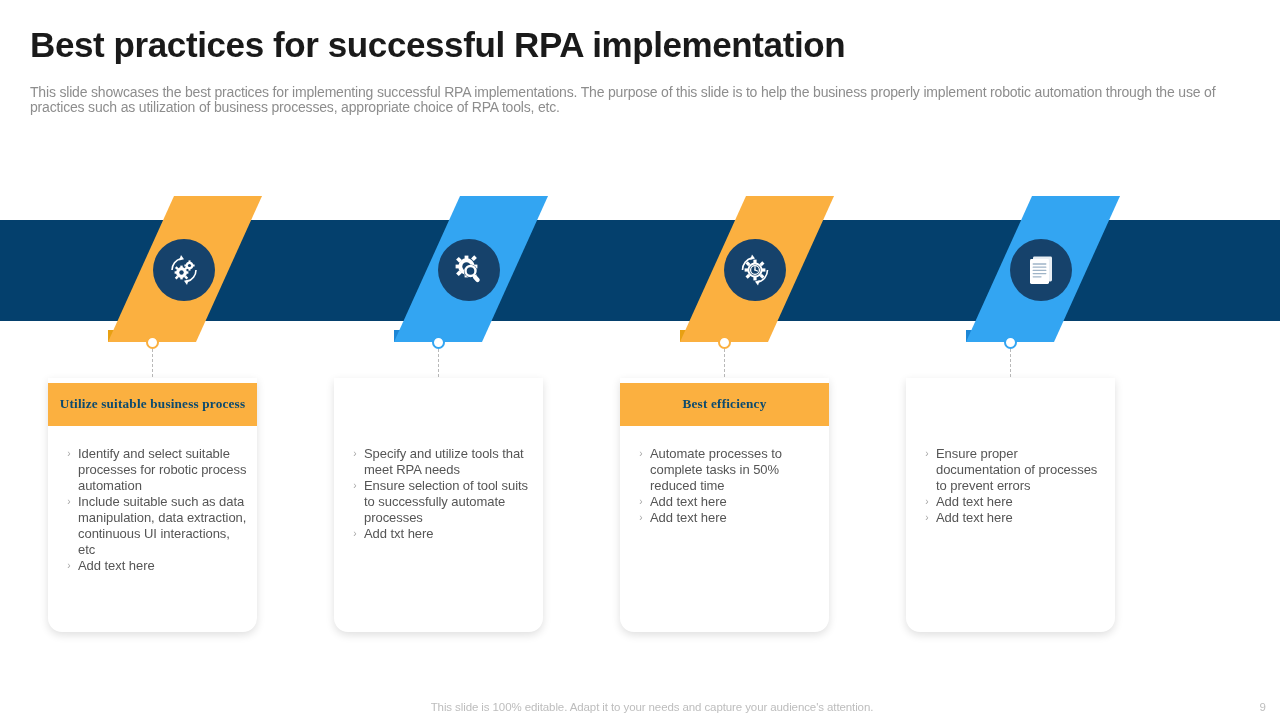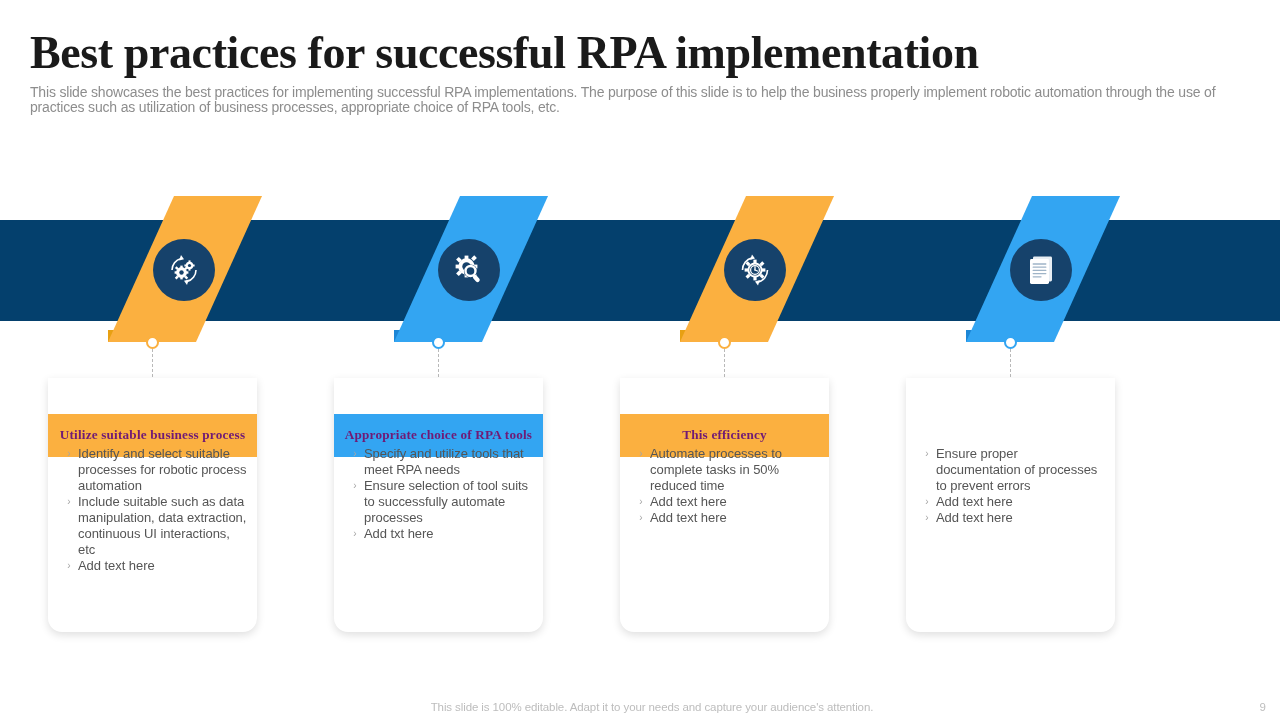--- a/index.html
+++ b/index.html
@@ -11,25 +11,25 @@
   }
   #slide {
     position: relative;
     width: 1280px; height: 720px;
     background: #ffffff;
   }
 
   
   #title {
     position: absolute;
-    left: 30px; top: 32px;
+    left: 30px; top: 24px;
     width: 1220px;
-    font-family: Liberation Serif, serif;
+    font-family: Liberation Sans, sans-serif;
     font-weight: bold;
-    font-size: 46px;
+    font-size: 35px;
     line-height: 42px;
     letter-spacing: -0.4px;
     color: #1a1a1a;
     white-space: nowrap;
   }
   #subtitle {
     position: absolute;
     left: 30px; top: 85px;
     width: 1215px;
     font-size: 14px;
@@ -65,32 +65,32 @@
     box-shadow: 0 3px 9px rgba(0,0,0,0.13);
   }
   .card-top-strip {
     position: absolute;
     left: 0; top: 0;
     width: 100%; height: 19px;
     background: #ffffff;
   }
   .card-head {
     position: absolute;
-    left: 0; top: 36px;
+    left: 0; top: 5px;
     width: 100%;
     height: 43px;
     display: flex;
     align-items: center;
     justify-content: center;
     text-align: center;
     font-family: "Liberation Serif", serif;
     font-weight: bold;
     font-size: 13.2px;
     line-height: 18.5px;
-    color: #701a75;
+    color: #0c4a6e;
     letter-spacing: 0.2px;
   }
   .card-head.orange { background: #fbb040; }
   .card-head.blue   { background: #33a5f2; }
 
   .bullets {
     position: absolute;
     left: 12px; top: 68px;
     right: 10px;
   }
@@ -344,40 +344,39 @@
       </div>
       <div class="bullet">
         <span class="chev">›</span>
         <span class="btxt">Add text here</span>
       </div>
     </div>
   </div>
 
   <div class="card" style="left:334px;">
     <div class="card-top-strip"></div>
-    <div class="card-head blue">Appropriate choice of RPA tools</div>
     <div class="bullets">
       <div class="bullet">
         <span class="chev">›</span>
         <span class="btxt">Specify and utilize tools that meet RPA needs</span>
       </div>
       <div class="bullet">
         <span class="chev">›</span>
         <span class="btxt">Ensure selection of tool suits to successfully automate processes</span>
       </div>
       <div class="bullet">
         <span class="chev">›</span>
         <span class="btxt">Add txt here</span>
       </div>
     </div>
   </div>
 
   <div class="card" style="left:620px;">
     <div class="card-top-strip"></div>
-    <div class="card-head orange">This efficiency</div>
+    <div class="card-head orange">Best efficiency</div>
     <div class="bullets">
       <div class="bullet">
         <span class="chev">›</span>
         <span class="btxt">Automate processes to complete tasks in 50% reduced time</span>
       </div>
       <div class="bullet">
         <span class="chev">›</span>
         <span class="btxt">Add text here</span>
       </div>
       <div class="bullet">

